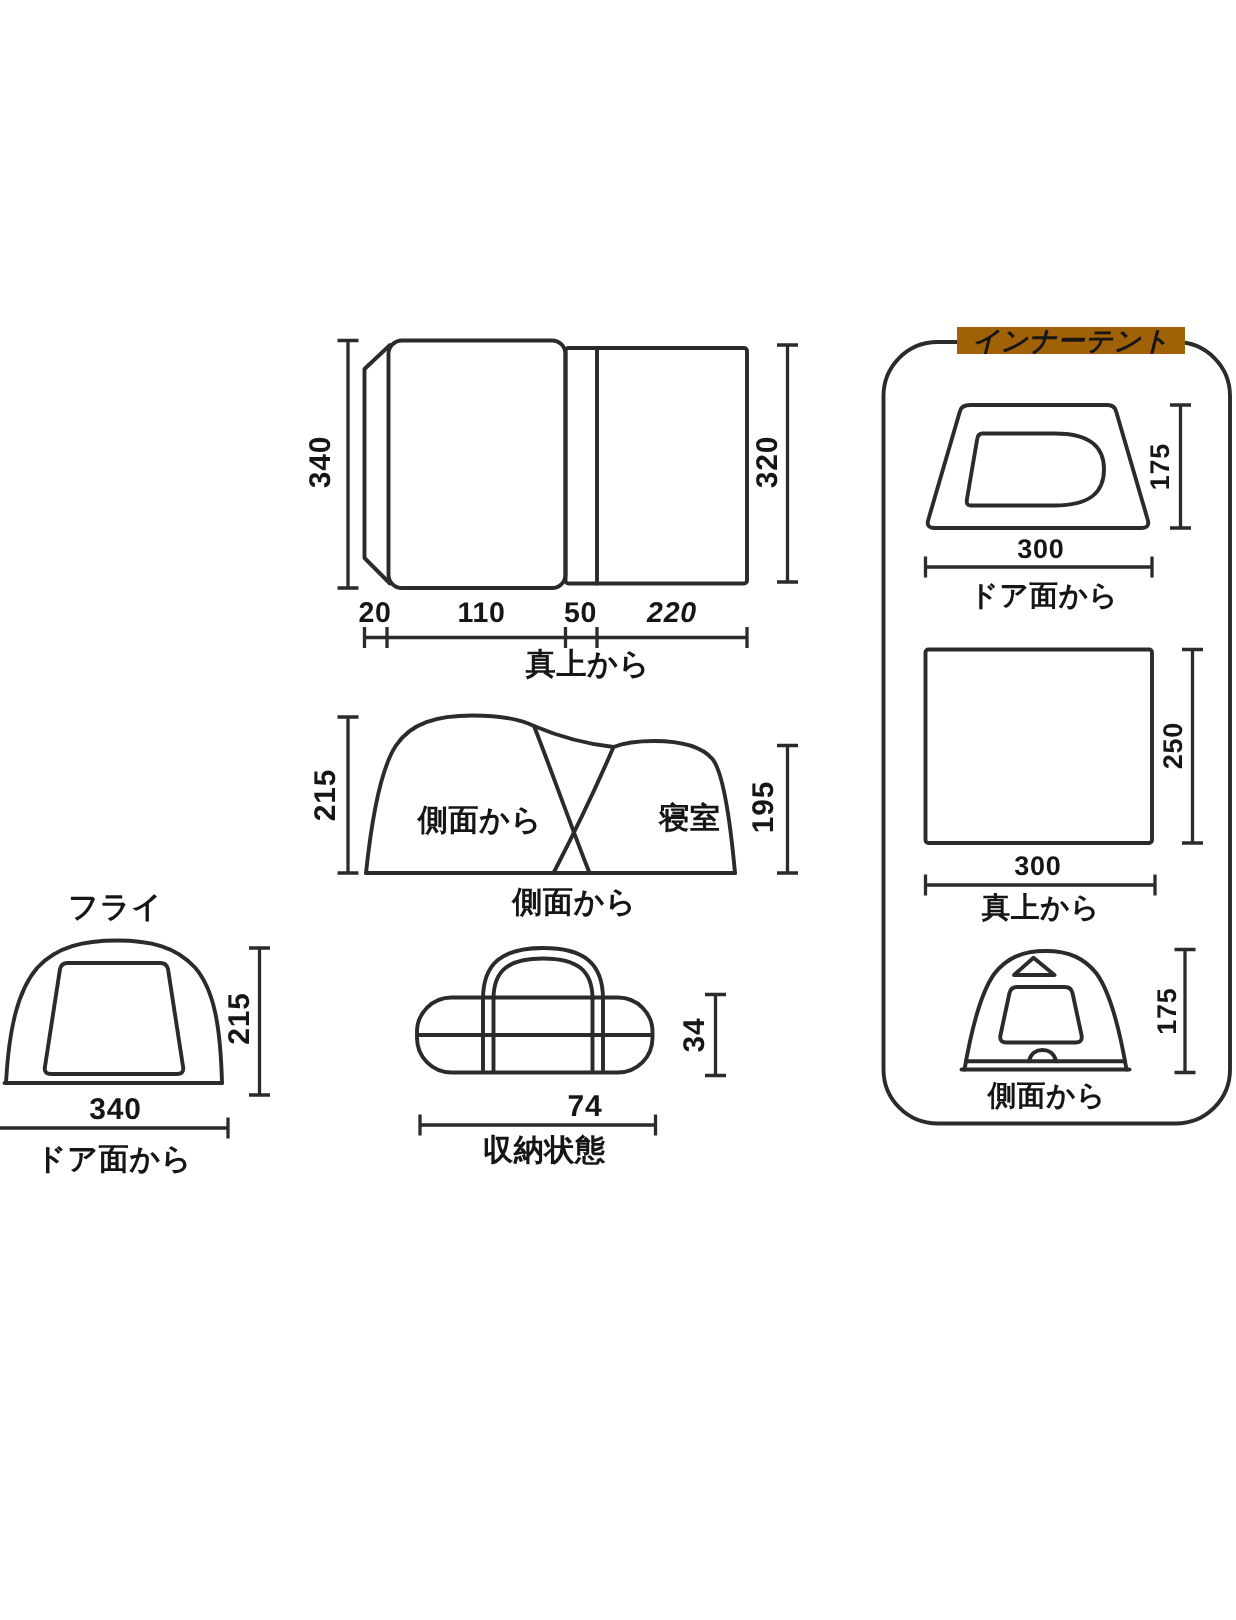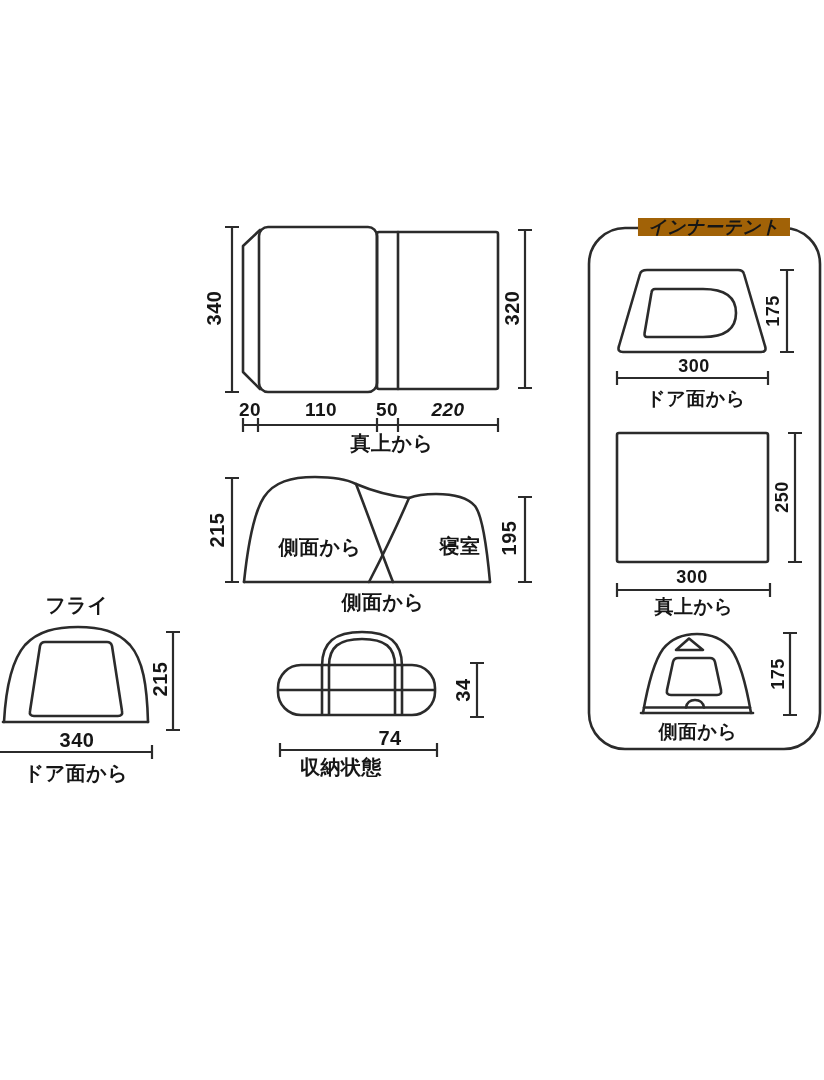--- a/index.html
+++ b/index.html
@@ -109,21 +109,21 @@
   <div class="lbl s20" style="left:436px;top:546px;margin-left:24px;">寝室</div>
   <div class="lbl s20" style="left:383px;top:602px;">側面から</div>
 
   <div class="lbl s20" style="left:77px;top:605px;text-align:right;">フライ</div>
   <div class="lbl rot s20" style="left:160px;top:679px;">215</div>
   <div class="lbl s20" style="left:77px;top:740px;">340</div>
   <div class="lbl s20" style="left:76px;top:773px;">ドア面から</div>
 
   <div class="lbl rot s20" style="left:463px;top:690px;">34</div>
   <div class="lbl s20" style="left:358px;top:738px;margin-left:32px;">74</div>
-  <div class="lbl s20" style="left:341px;top:767px;">収納状態</div>
+  <div class="lbl s20" style="left:363px;top:767px;">収納状態</div>
 
   <div class="lbl s18 panel-title" style="left:714px;top:227px;">インナーテント</div>
 
   <div class="lbl rot s18" style="left:773px;top:311px;">175</div>
   <div class="lbl s18" style="left:694px;top:366px;">300</div>
   <div class="lbl s19" style="left:696px;top:398px;">ドア面から</div>
 
   <div class="lbl rot s18" style="left:782px;top:497px;">250</div>
   <div class="lbl s18" style="left:692px;top:577px;">300</div>
   <div class="lbl s19" style="left:694px;top:606px;">真上から</div>

